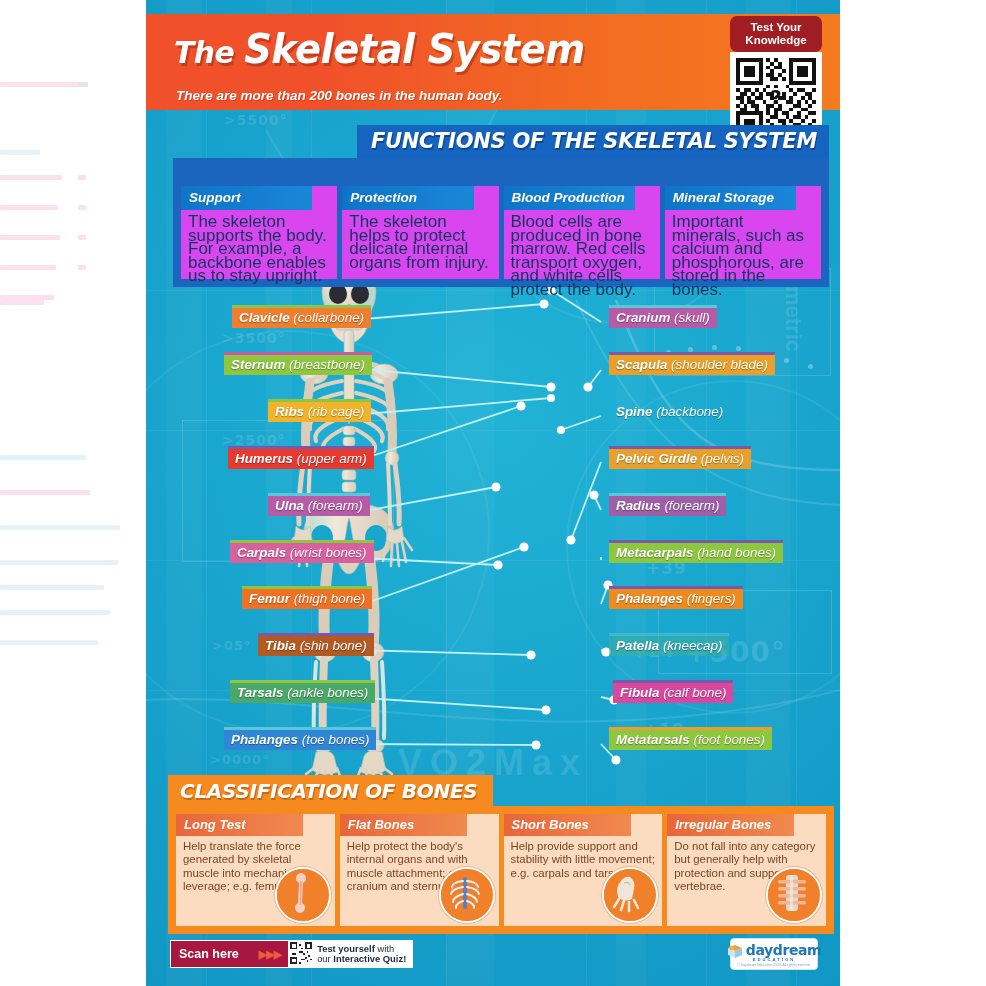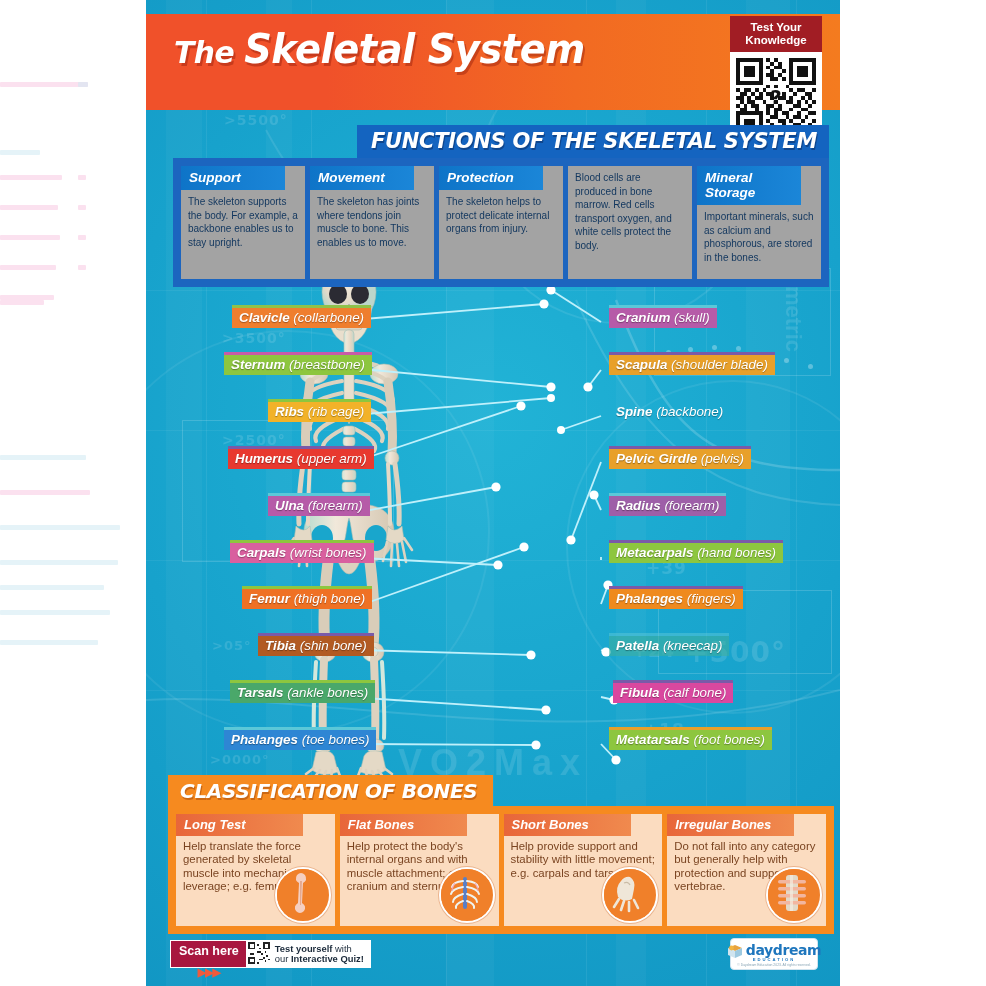--- a/index.html
+++ b/index.html
@@ -38,38 +38,38 @@
   .hdr-inner{position:absolute;left:24px;top:0;right:0;height:96px;}
   .hdr-title{position:absolute;left:4px;top:12px;font-family:"DejaVu Sans",sans-serif;
     font-weight:700;font-style:italic;font-size:40px;color:#fff;letter-spacing:-0.5px;
     text-shadow:2px 3px 0 rgba(150,30,10,.45);white-space:nowrap;
     transform:scaleX(.96);transform-origin:left center;}
   .hdr-title .sm{font-size:31px;}
   .hdr-sub{position:absolute;left:6px;top:74px;font-size:13.5px;font-style:italic;
     font-weight:700;color:#ffffff;text-shadow:1px 1px 0 rgba(150,30,10,.35);}
   .qr-wrap{position:absolute;right:18px;top:2px;width:92px;}
   .qr-cap{background:#a11d24;color:#fff;font-size:11.5px;font-weight:700;line-height:13px;
-    text-align:center;padding:5px 2px 5px;}
+    text-align:center;padding:5px 2px 5px;border-radius:7px;}
   .qr-box{background:#fff;padding:6px;}
   .qr-grid{width:80px;height:80px;display:block;}
 
   
   .fx{position:absolute;left:27px;top:125px;width:656px;z-index:12;}
   .fx-title{position:absolute;right:0;top:0;background:#1464c0;color:#fff;
     font-family:"DejaVu Sans",sans-serif;font-weight:700;font-style:italic;font-size:21px;
     padding:4px 12px 5px 14px;letter-spacing:-.3px;white-space:nowrap;
     text-shadow:1px 2px 0 rgba(10,40,90,.5);}
   .fx-body{position:absolute;left:0;top:33px;width:656px;height:129px;
     background:#1c65bf;border:3px solid #1c65bf;box-sizing:border-box;
     display:flex;gap:5px;padding:5px;}
-  .fx-card{flex:1;position:relative;background:#a3a3a3;display:flex;flex-direction:column;}
+  .fx-card{flex:1;position:relative;background:#d946ef;display:flex;flex-direction:column;margin-top:20px;}
   .fx-card-hd{position:relative;background:linear-gradient(90deg,#0e74c8,#1b86d8);
     color:#fff;font-weight:700;font-style:italic;font-size:13.5px;padding:4px 8px 5px;
     width:84%;box-sizing:border-box;}
-  .fx-card-bd{padding:5px 7px 4px;font-size:10px;line-height:13.6px;color:#11365e;}
+  .fx-card-bd{padding:5px 7px 4px;font-size:17px;line-height:13.6px;color:#11365e;}
 
   
   .skel-wrap{position:absolute;left:0;top:250px;width:694px;height:540px;z-index:8;}
   .svg-skel{position:absolute;left:0;top:0;}
 
   
   .leaders{position:absolute;left:0;top:0;width:694px;height:986px;z-index:10;pointer-events:none;}
 
   
   .lbl{position:absolute;z-index:11;white-space:nowrap;font-size:13.4px;
@@ -94,21 +94,21 @@
   .cls-card-bd{padding:4px 7px;font-size:11.4px;line-height:13.4px;color:#7a4421;position:relative;z-index:2;}
   .cls-icon{position:absolute;right:4px;bottom:3px;width:52px;height:52px;border-radius:50%;
     background:#f0802a;border:2.5px solid #fff;box-shadow:0 0 0 1px rgba(220,140,90,.5);
     overflow:hidden;z-index:3;}
 
   
   .footer{position:absolute;left:0;top:938px;width:694px;height:48px;z-index:12;}
   .scan{position:absolute;left:24px;top:2px;height:26px;display:flex;align-items:stretch;
     border:1.5px solid #fff;background:#fff;}
   .scan-l{background:#a8173f;color:#fff;font-weight:700;font-size:12.5px;
-    padding:3px 7px 3px 8px;display:flex;align-items:center;gap:8px;flex-direction:column;}
+    padding:3px 7px 3px 8px;display:flex;align-items:center;gap:20px;}
   .scan-arrows{letter-spacing:-1px;font-size:11px;color:#f05a3c;}
   .scan-qr{width:22px;height:22px;margin:1px 2px;}
   .scan-txt{color:#1b2a3a;font-size:9.4px;line-height:10.5px;padding:2px 6px 2px 3px;
     display:flex;flex-direction:column;justify-content:center;}
   .scan-txt b{font-weight:700;}
   .brand{position:absolute;right:22px;top:0;width:86px;height:30px;background:#fff;
     border:1.5px solid #cfe3ef;border-radius:4px;display:flex;flex-direction:column;
     align-items:center;justify-content:center;}
   .brand-row{display:flex;align-items:flex-end;gap:3px;}
   .brand-name{font-family:"DejaVu Sans",sans-serif;font-weight:700;font-size:14px;color:#1e76bd;letter-spacing:-.4px;}
@@ -190,20 +190,21 @@
     <div class="bgnum" style="left:500px;top:558px;font-size:17px;">+39</div>
     <div class="bgnum" style="left:498px;top:720px;font-size:17px;">+18</div>
     <div class="bgword" style="left:634px;top:286px;font-size:22px;writing-mode:vertical-rl;">metric</div>
     <div class="bgword" style="left:252px;top:742px;font-size:36px;letter-spacing:-1px;">V O 2 M a x</div>
   </div>
 
   <div class="header">
     <div class="hdr-bar"></div>
     <div class="hdr-inner">
       <div class="hdr-title"><span class="sm">The </span><span>Skeletal System</span></div>
+      <div class="hdr-sub">There are more than 200 bones in the human body.</div>
     </div>
     <div class="qr-wrap">
       <div class="qr-cap">
         <div>Test Your</div>
         <div>Knowledge</div>
       </div>
       <div class="qr-box">
         <svg class="qr-grid" viewBox="0 0 21 21" shape-rendering="crispEdges">
           <rect width="21" height="21" fill="#fff"></rect>
           <g fill="#111">
@@ -319,28 +320,25 @@
   </div>
 
   <div class="fx">
     <div class="fx-title">FUNCTIONS OF THE SKELETAL SYSTEM</div>
     <div class="fx-body">
       <div class="fx-card">
         <div class="fx-card-hd">Support</div>
         <div class="fx-card-bd">The skeleton supports the body. For example, a backbone enables us to stay upright.</div>
       </div>
       <div class="fx-card">
-        <div class="fx-card-hd">Movement</div>
-        <div class="fx-card-bd">The skeleton has joints where tendons join muscle to bone. This enables us to move.</div>
-      </div>
-      <div class="fx-card">
         <div class="fx-card-hd">Protection</div>
         <div class="fx-card-bd">The skeleton helps to protect delicate internal organs from injury.</div>
       </div>
       <div class="fx-card">
+        <div class="fx-card-hd">Blood Production</div>
         <div class="fx-card-bd">Blood cells are produced in bone marrow. Red cells transport oxygen, and white cells protect the body.</div>
       </div>
       <div class="fx-card">
         <div class="fx-card-hd">Mineral Storage</div>
         <div class="fx-card-bd">Important minerals, such as calcium and phosphorous, are stored in the bones.</div>
       </div>
     </div>
   </div>
 
   <div class="skel-wrap">

